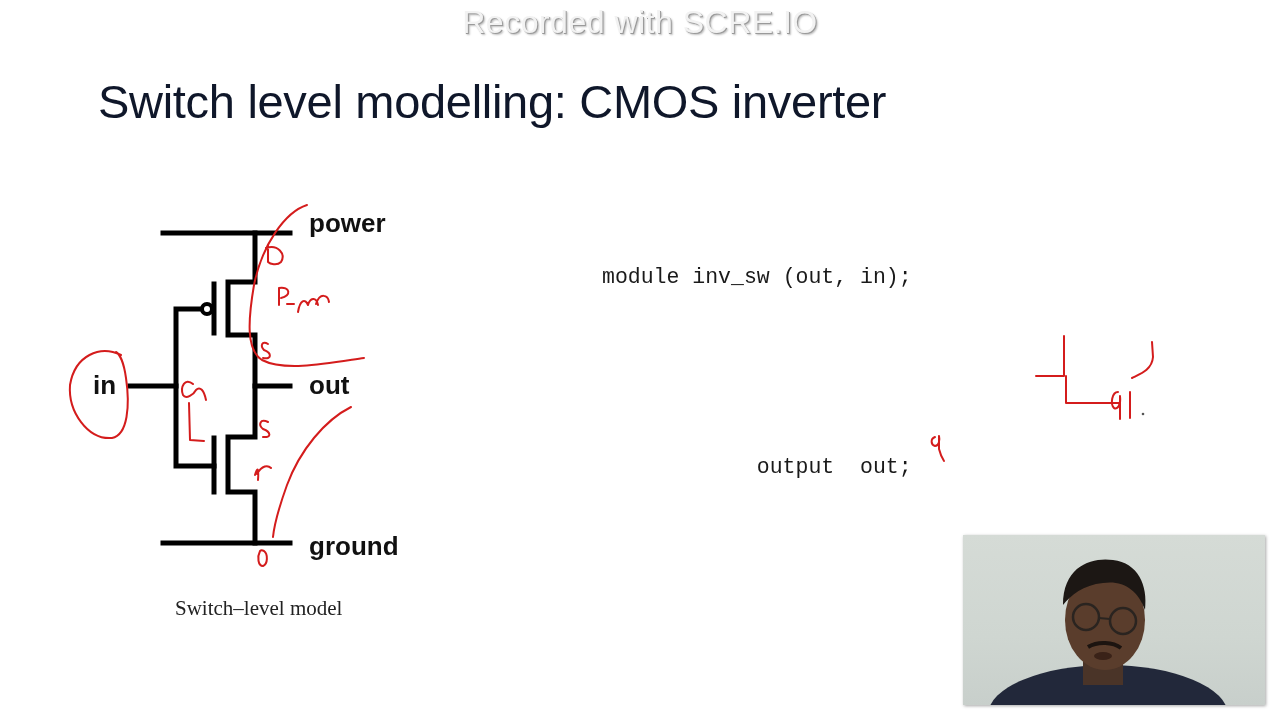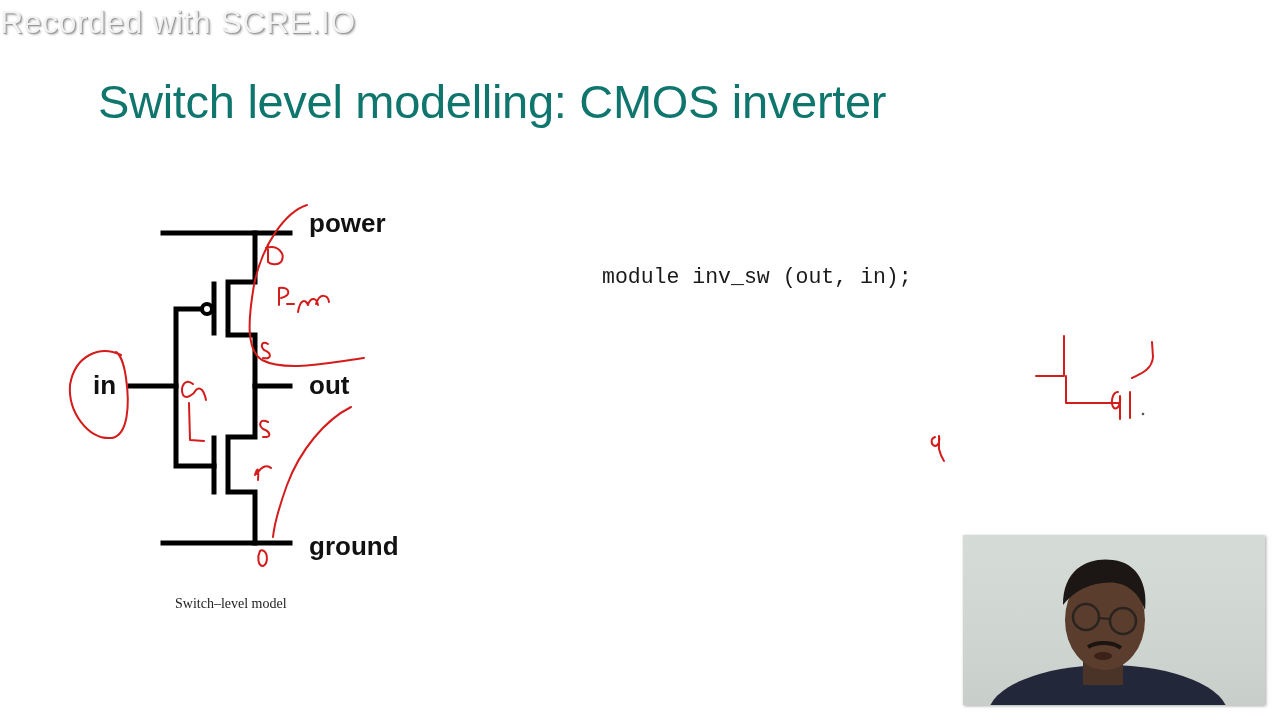--- a/index.html
+++ b/index.html
@@ -1,21 +1,21 @@
 <!DOCTYPE html>
 <html><head>
 <meta charset="utf-8">
 <style>
   html, body { margin:0; padding:0; }
   body { width:1280px; height:720px; background:#ffffff; position:relative; overflow:hidden; font-family:"Liberation Sans", sans-serif; }
-  .watermark { position:absolute; left:0; width:1280px; top:4px; text-align:left; font-size:32px; color:#f2f2f2; letter-spacing:0.5px;
+  .watermark { position:absolute; left:0; width:1280px; top:4px; text-align:center; font-size:32px; color:#f2f2f2; letter-spacing:0.5px;
     text-shadow: 1px 1px 0 #9a9a9a, 2px 2px 2px #bdbdbd, -1px -1px 0 #ffffff; }
-  .slide-title { position:absolute; left:98px; top:74px; font-family:"Liberation Sans", sans-serif; font-size:47px; color:#0f766e; font-weight:normal; letter-spacing:-0.3px; }
+  .slide-title { position:absolute; left:98px; top:74px; font-family:"Liberation Sans", sans-serif; font-size:47px; color:#0f172a; font-weight:normal; letter-spacing:-0.3px; }
   .diagram { position:absolute; left:0; top:0; }
-  .caption { position:absolute; left:175px; top:596px; font-family:"Liberation Serif", serif; font-size:14px; color:#222; }
+  .caption { position:absolute; left:175px; top:596px; font-family:"Liberation Serif", serif; font-size:21px; color:#222; }
   .code { position:absolute; left:602px; top:198px; font-family:"Liberation Mono", monospace; font-size:21.5px; color:#1a1a1a; line-height:31.8px; white-space:pre; }
   .code-line { height:31.8px;text-align:right; }
   .webcam { position:absolute; left:963px; top:535px; width:302px; height:170px; background:linear-gradient(180deg,#d5dbd6 0%,#cfd6d1 60%,#c8cfcb 100%); overflow:hidden; box-shadow:1px 1px 3px rgba(0,0,0,0.35); }
 </style>
 </head>
 <body>
 
 <div class="watermark">Recorded with SCRE.IO</div>
 
 <div class="slide-title">Switch level modelling: CMOS inverter</div>
@@ -57,20 +57,21 @@
     <path d="M935,437 C930,439 931,445 935,446 C939,446 940,440 939,436 L939,449 C940,453 942,458 944,461"></path>
   </g>
   <circle cx="1143" cy="414" r="1.3" fill="#555"></circle>
 </svg>
 
 <div class="caption">Switch–level model</div>
 
 <div class="code">
   <div class="code-line">module inv_sw (out, in);</div>
   <div class="code-line"></div>
+  <div class="code-line">   output  out;</div>
   <div class="code-line"></div>
   
   
   
   
   
   
   
 </div>
 

